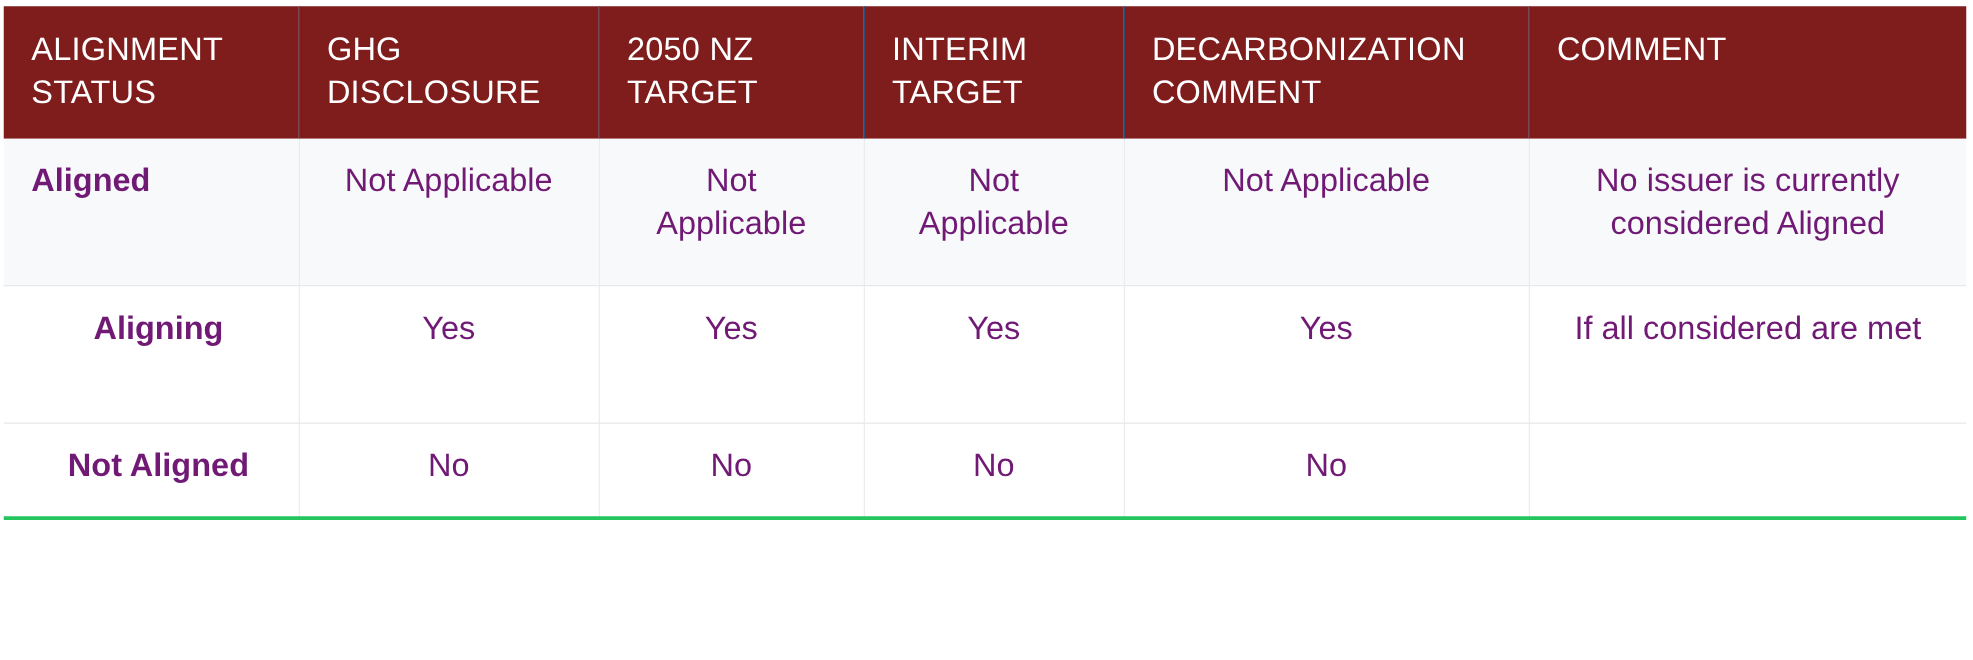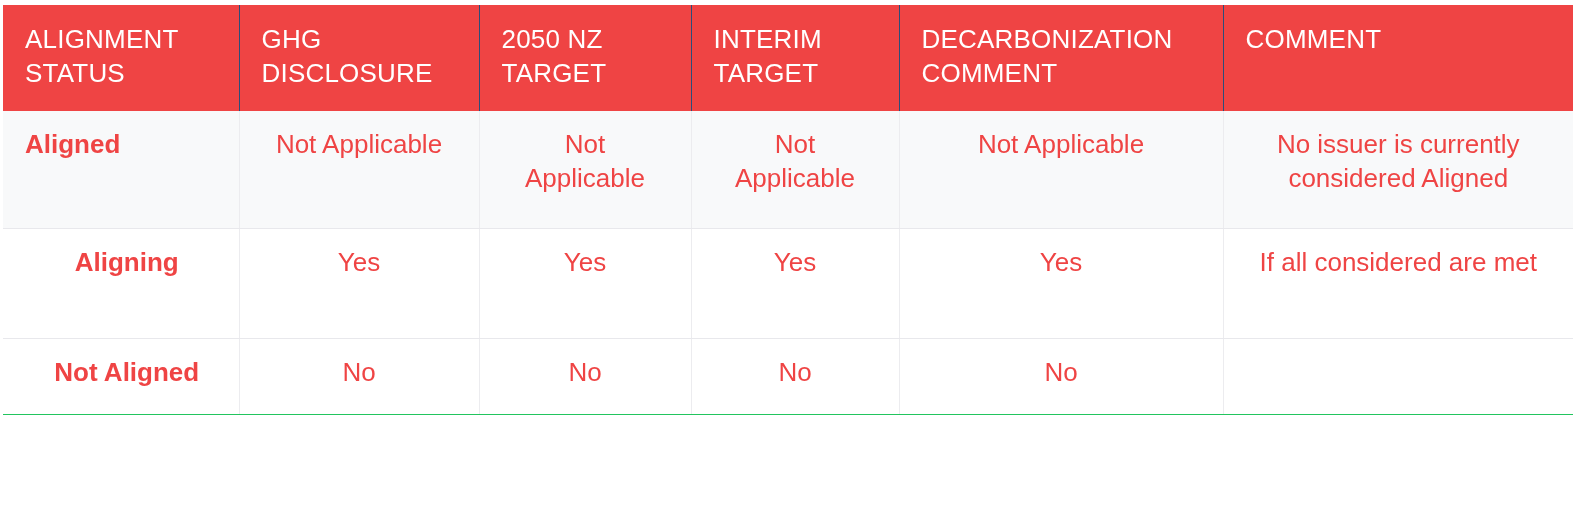--- a/index.html
+++ b/index.html
@@ -25,50 +25,50 @@
     width: 1570px;
   }
   col.c0 { width: 236px; }
   col.c1 { width: 240px; }
   col.c2 { width: 212px; }
   col.c3 { width: 208px; }
   col.c4 { width: 324px; }
   col.c5 { width: 350px; }
 
   thead th {
-    background: #ef4444;
+    background: #7f1d1d;
     color: #ffffff;
     font-size: 26px;
     font-weight: 400;
     line-height: 1.30;
     text-align: left;
     vertical-align: top;
     padding: 18px 14px 20px 22px;
     height: 99px;
     box-sizing: border-box;
     border-right: 1px solid #2a4d7a;
     letter-spacing: 0.2px;
     white-space: pre-line;
   }
   thead th:last-child { border-right: none; }
 
   tbody td {
     font-size: 26px;
-    color: #ef4444;
+    color: #701a75;
     line-height: 1.34;
     vertical-align: top;
     text-align: center;
     padding: 16px 12px 16px 12px;
     box-sizing: border-box;
     border-right: 1px solid #ececef;
     border-bottom: 1px solid #e8e8ec;
     white-space: pre-line;
   }
   tbody td:last-child { border-right: none; }
-  tbody tr:last-child td { border-bottom: 1px solid #22c55e; }
+  tbody tr:last-child td { border-bottom: 3px solid #22c55e; }
 
   tbody td.status-cell {
     text-align: left;
     font-weight: bold;
     padding-left: 22px;
     padding-right: 10px;
   }
 
   tbody tr.shade td { background: #f8f9fa; }
   tbody tr.plain td { background: #ffffff; text-align: center; }

